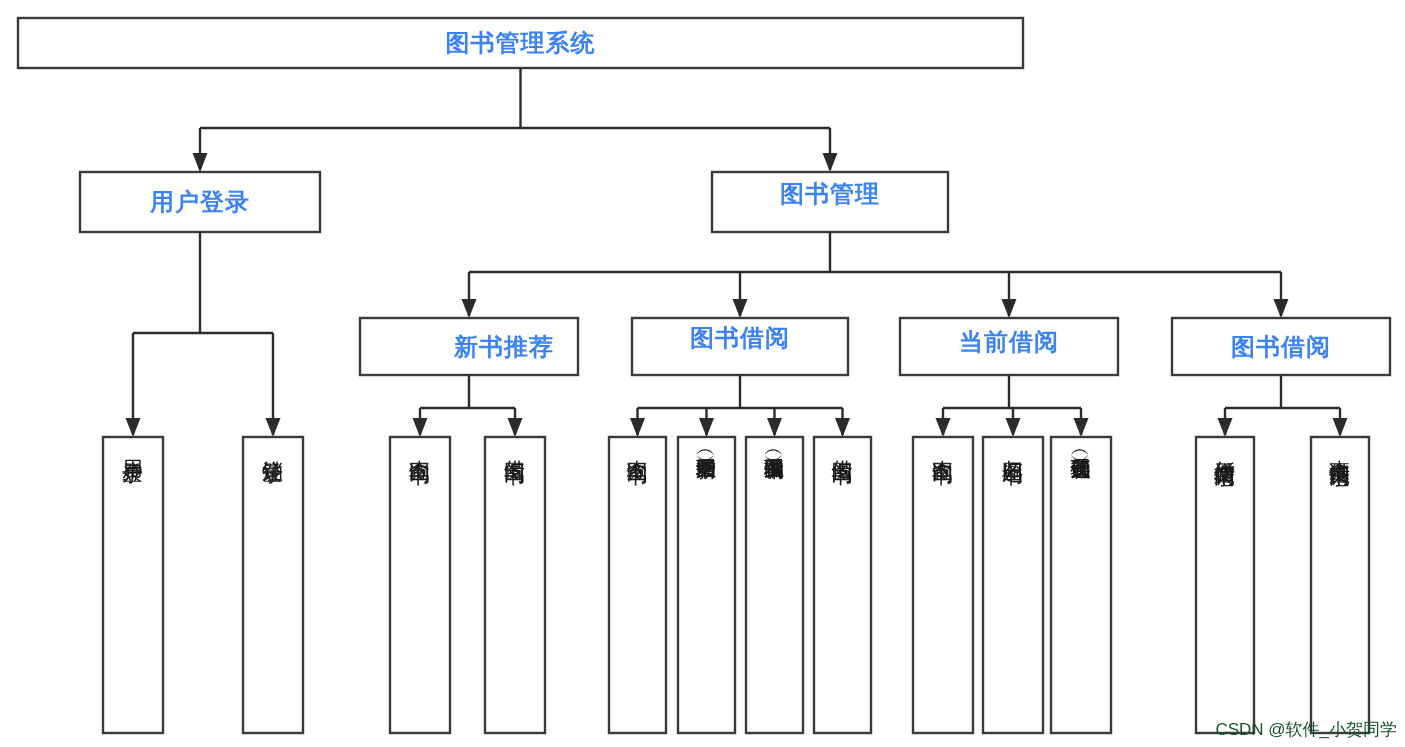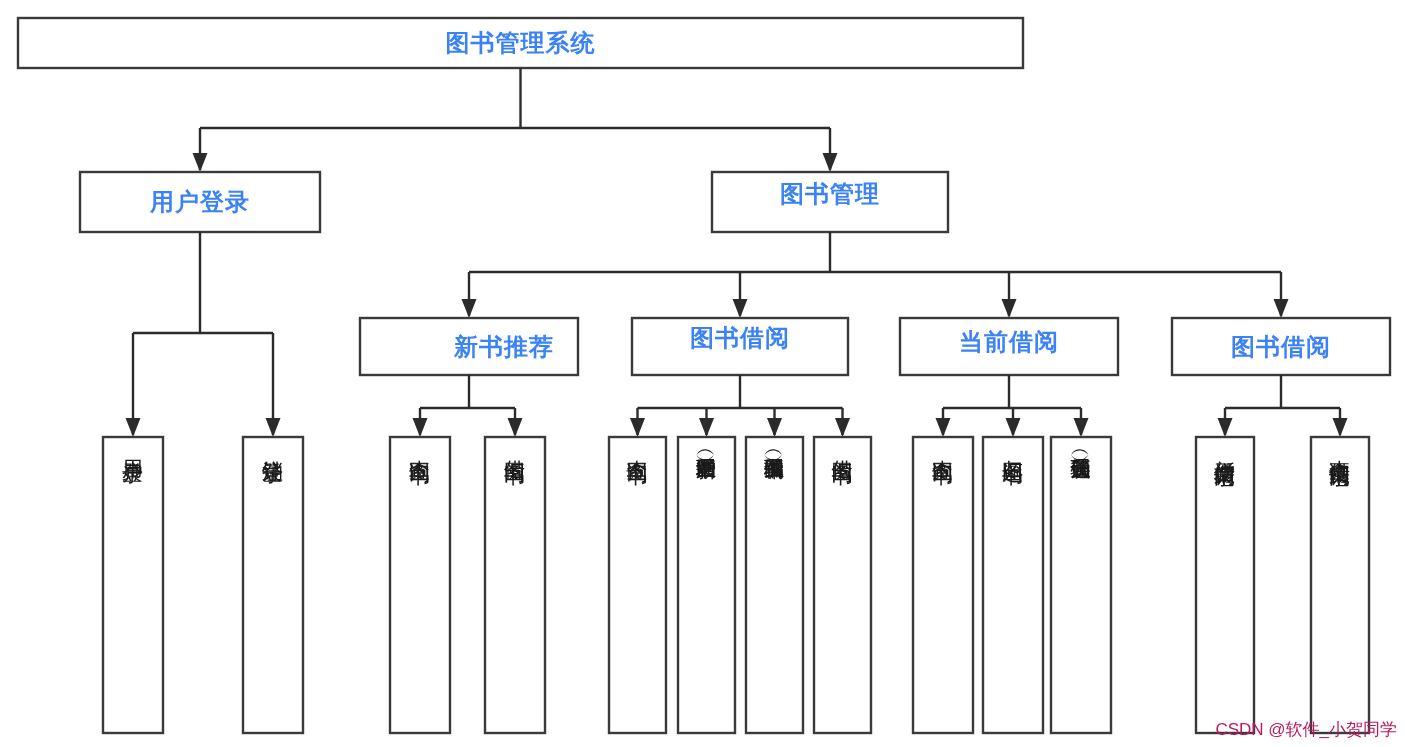--- a/index.html
+++ b/index.html
@@ -72,21 +72,21 @@
     letter-spacing: 1px;
     white-space: nowrap;
     font-weight: bold;
   }
   #watermark {
     position: absolute;
     right: 8px;
     bottom: 6px;
     font-family: "Liberation Sans", "DejaVu Sans", sans-serif;
     font-size: 17px;
-    color: #be185d;
+    color: #14532d;
     white-space: nowrap;
     pointer-events: none;
   }
 </style>
 </head>
 <body>
 
 <div id="diagram-root">
 
   <svg class="canvas" id="diagram-svg" viewBox="0 0 1405 747" xmlns="http://www.w3.org/2000/svg">

